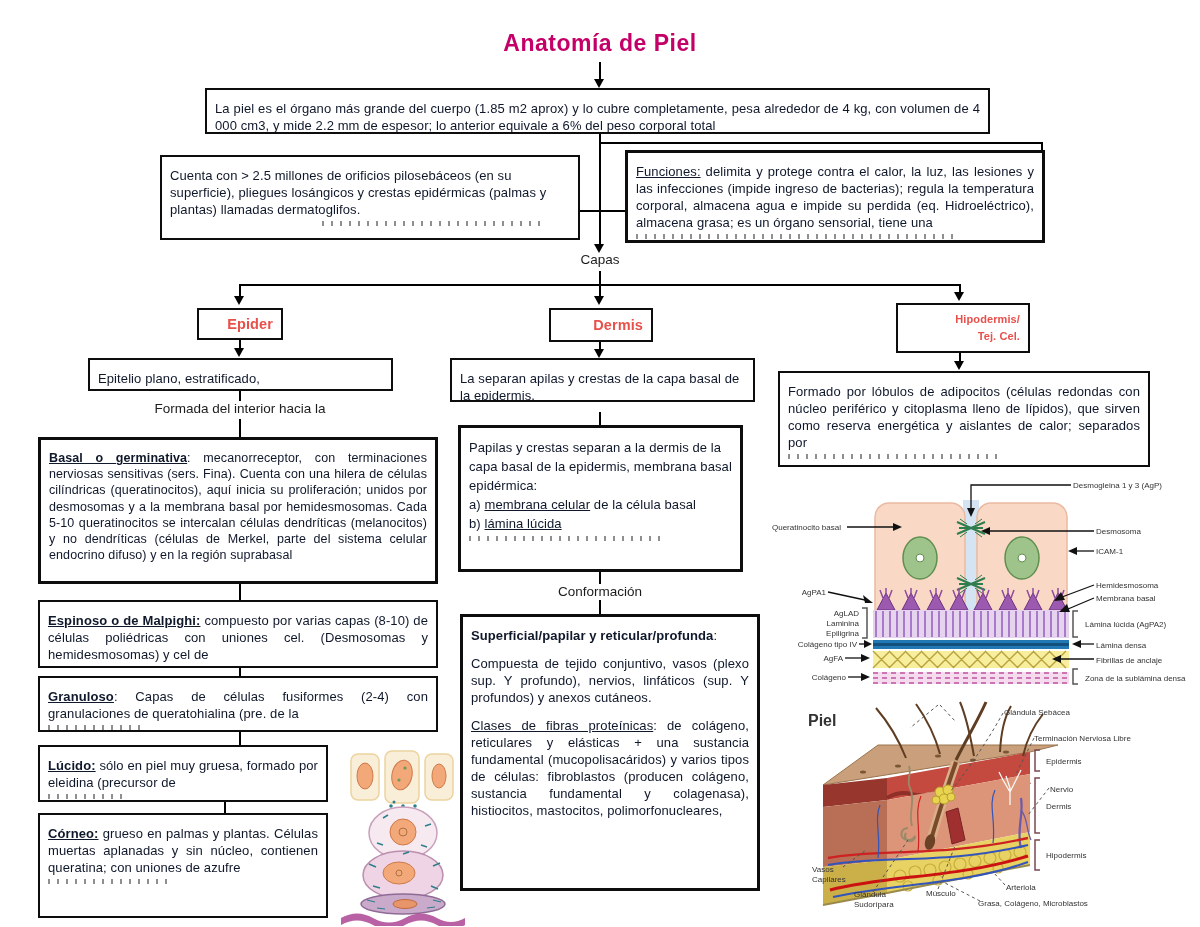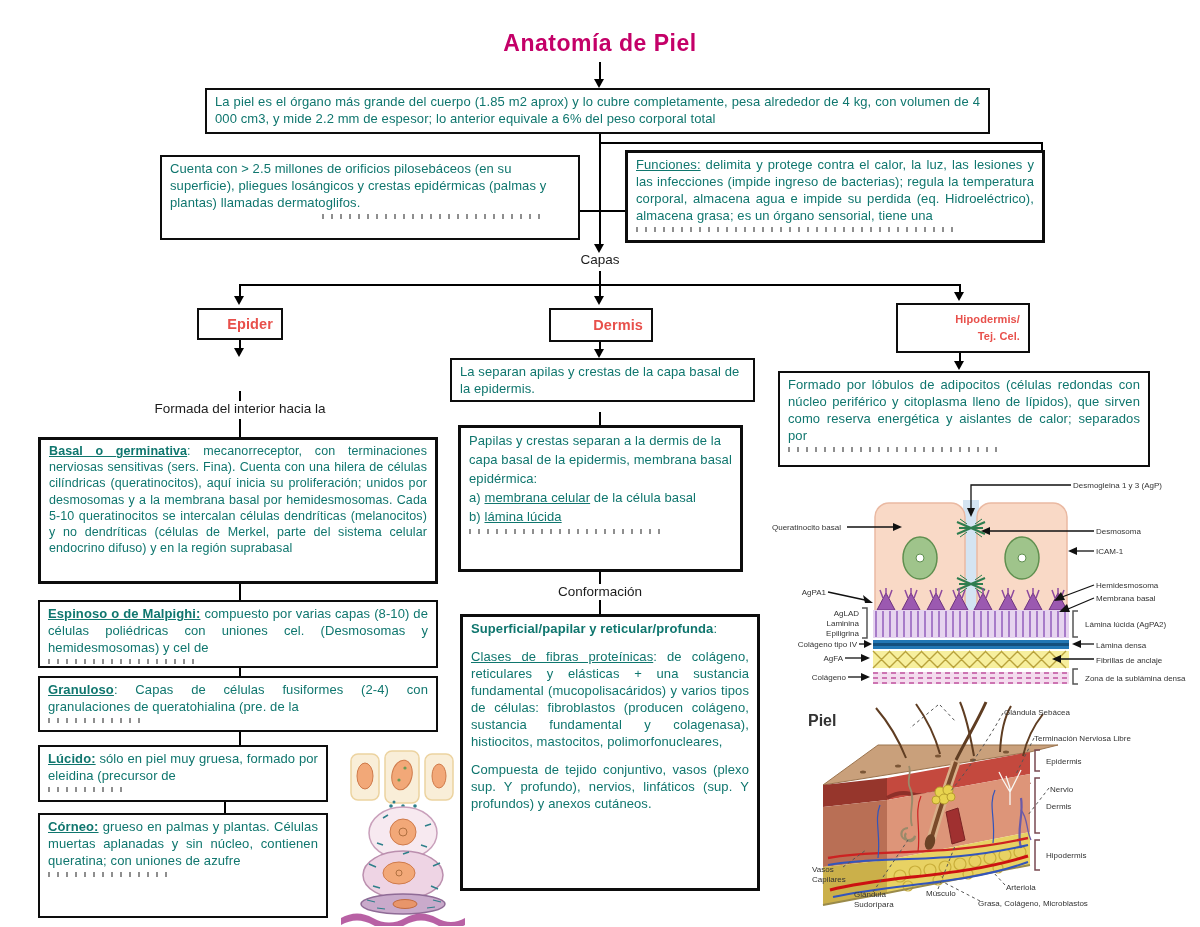--- a/index.html
+++ b/index.html
@@ -1,19 +1,19 @@
 <!DOCTYPE html>
 <html style="--title-color: #C40068; --branch-color: #E8504B;"><head>
 <meta charset="utf-8">
 <style>
   html,body{margin:0;padding:0;background:#fff;}
   body{width:1200px;height:927px;overflow:hidden;font-family:"Liberation Sans",sans-serif;}
   .canvas{position:relative;width:1200px;height:927px;background:#ffffff;}
   .bx{position:absolute;border:2px solid #0d0d0d;background:#fff;box-sizing:border-box;
-      font-size:13px;line-height:17px;color:#0f766e;padding:3px 8px;overflow:hidden;
+      font-size:13px;line-height:17px;color:#0f172a;padding:10px 8px;overflow:hidden;
       text-align:justify;letter-spacing:.1px;}
   .bx.thick{border-width:3px;}
   .bx.left{text-align:left;}
   .lead{font-weight:bold;text-decoration:underline;}
   .ul{text-decoration:underline;}
   .title{position:absolute;left:350px;top:30px;width:500px;text-align:center;
          font-size:23px;font-weight:bold;color:var(--title-color,#C40068);letter-spacing:.5px;}
   .branch{display:flex;flex-direction:column;align-items:flex-end;justify-content:center;
           color:var(--branch-color,#E8504B);font-weight:bold;font-size:14.5px;text-align:center;
           padding:8px;line-height:17px;}
@@ -72,20 +72,23 @@
   <div class="bx branch" style="left:549px;top:308px;width:104px;height:34px">
     <span>Dermis</span>
   </div>
   <div class="bx branch" style="left:896px;top:303px;width:134px;height:50px;font-size:11px">
     <span>Hipodermis/</span>
     <span>Tej. Cel.</span>
   </div>
 
   <div class="vl" style="left:239px;top:340px;height:9px"></div>
   <div class="ad" style="left:234px;top:348px"></div>
+  <div class="bx left" style="left:88px;top:358px;width:305px;height:33px">
+    <span>Epitelio plano, estratificado,</span>
+  </div>
   <div class="vl" style="left:239px;top:391px;height:10px"></div>
   <div class="lbl" style="left:90px;top:401px;width:300px">Formada del interior hacia la</div>
   <div class="vl" style="left:239px;top:419px;height:18px"></div>
 
   <div class="bx thick" style="left:38px;top:437px;width:400px;height:147px;font-size:12.5px;line-height:16.2px">
     <span class="lead">Basal o germinativa</span><span>: mecanorreceptor, con terminaciones nerviosas sensitivas (sers. Fina). Cuenta con una hilera de células cilíndricas (queratinocitos), aquí inicia su proliferación; unidos por desmosomas y a la membrana basal por hemidesmosomas. Cada 5-10 queratinocitos se intercalan células dendríticas (melanocitos) y no dendríticas (células de Merkel, parte del sistema celular endocrino difuso) y en la región suprabasal</span>
   </div>
   <div class="vl" style="left:239px;top:584px;height:16px"></div>
 
   <div class="bx" style="left:38px;top:600px;width:400px;height:68px">
@@ -160,24 +163,24 @@
     <span>a) </span><span class="ul">membrana celular</span><span> de la célula basal</span><br>
     <span>b) </span><span class="ul">lámina lúcida</span>
     <div class="cut" style="width:75%"></div>
   </div>
   <div class="vl" style="left:599px;top:572px;height:12px"></div>
   <div class="lbl" style="left:540px;top:584px;width:120px">Conformación</div>
   <div class="vl" style="left:599px;top:600px;height:14px"></div>
 
   <div class="bx thick" style="left:460px;top:614px;width:300px;height:277px">
     <div style="font-weight:bold"><span>Superficial/papilar y reticular/profunda</span><span style="font-weight:normal">:</span></div>
+    <div style="margin-top:11px">Compuesta de tejido conjuntivo, vasos (plexo sup. Y profundo), nervios, linfáticos (sup. Y profundos) y anexos cutáneos.</div>
     <div style="margin-top:11px">
       <span class="ul">Clases de fibras proteínicas</span><span>: de colágeno, reticulares y elásticas + una sustancia fundamental (mucopolisacáridos) y varios tipos de células: fibroblastos (producen colágeno, sustancia fundamental y colagenasa), histiocitos, mastocitos, polimorfonucleares,</span>
     </div>
-    <div style="margin-top:11px">Compuesta de tejido conjuntivo, vasos (plexo sup. Y profundo), nervios, linfáticos (sup. Y profundos) y anexos cutáneos.</div>
   </div>
 
   <div class="vl" style="left:959px;top:353px;height:9px"></div>
   <div class="ad" style="left:954px;top:361px"></div>
   <div class="bx" style="left:778px;top:371px;width:372px;height:96px">
     <span>Formado por lóbulos de adipocitos (células redondas con núcleo periférico y citoplasma lleno de lípidos), que sirven como reserva energética y aislantes de calor; separados por</span>
     <div class="cut" style="width:60%"></div>
   </div>
 
   <svg class="illus" style="left:760px;top:470px" width="440" height="218" viewBox="0 0 440 218">

